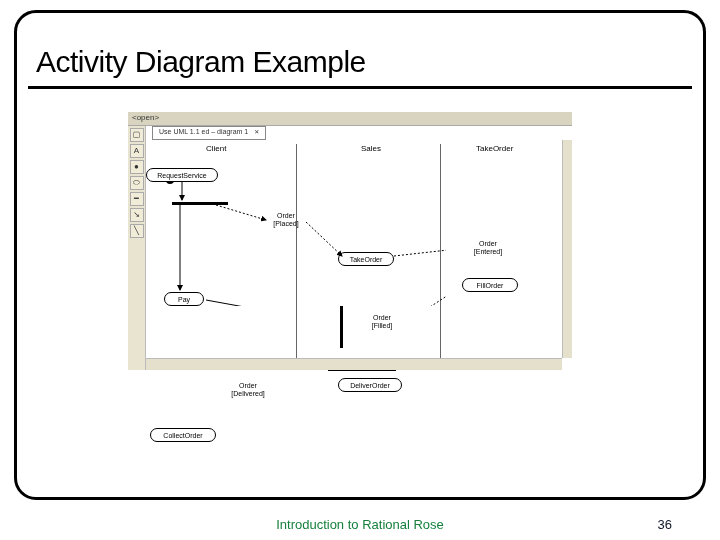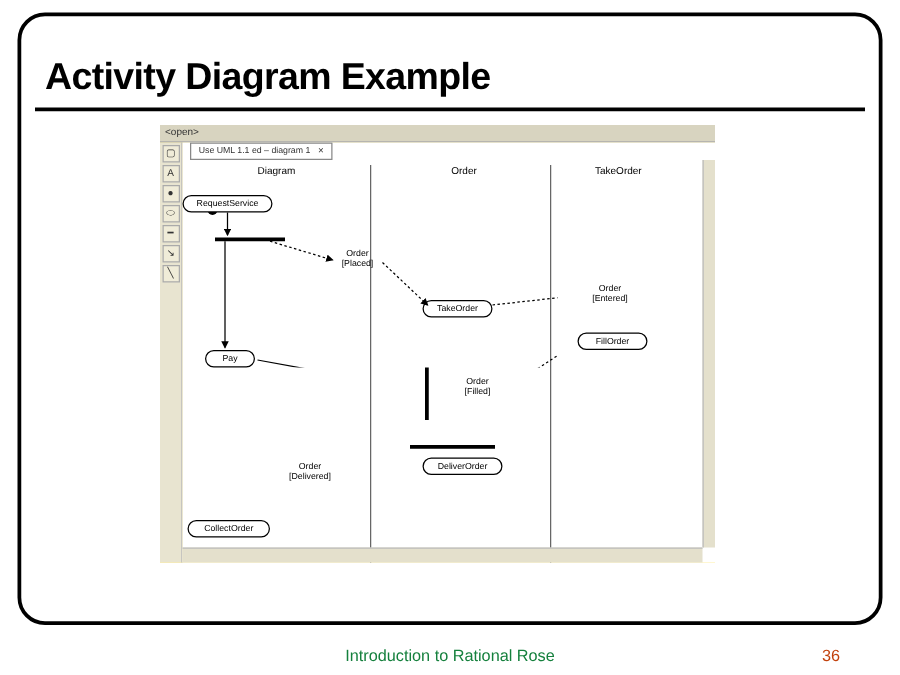--- a/index.html
+++ b/index.html
@@ -14,21 +14,21 @@
   .slide-frame {
     position: absolute;
     top: 10px; left: 14px; right: 14px; bottom: 40px;
     border: 3px solid #000;
     border-radius: 22px;
   }
   .slide-title {
     position: absolute;
     top: 45px; left: 36px;
     font-size: 30px;
-    font-weight: 700;
+    font-weight: 400;
     color: #000;
     letter-spacing: -0.5px;
   }
   .title-underline {
     position: absolute;
     top: 86px; left: 28px; right: 28px;
     height: 3px;
     background: #000;
   }
   .footer-text {
@@ -37,30 +37,30 @@
     left: 0; right: 0;
     text-align: center;
     font-size: 13px;
     color: #15803d;
   }
   .page-num {
     position: absolute;
     bottom: 8px;
     right: 48px;
     font-size: 13px;
-    color: #c2410c;
+    color: #0f172a;
   }
   
   .app {
     position: absolute;
-    top: 100px;
+    top: 112px;
     left: 128px;
     width: 444px;
-    height: 350px;
-    background: #fde047;
+    height: 258px;
+    background: #a21caf;
   }
   .app-titlebar {
     height: 14px;
     background: #d8d4c0;
     border-bottom: 1px solid #aaa;
     font-size: 8px;
     padding: 1px 4px;
     color: #333;
   }
   .app-content {
@@ -193,22 +193,22 @@
       <div class="tool-btn">●</div>
       <div class="tool-btn">⬭</div>
       <div class="tool-btn">━</div>
       <div class="tool-btn">↘</div>
       <div class="tool-btn">╲</div>
     </div>
 
     <div class="canvas-wrap">
       <div class="doc-tab">Use UML 1.1 ed – diagram 1</div>
 
-      <div class="lane-header" style="left:60px">Diagram</div>
-      <div class="lane-header" style="left:215px">Order</div>
+      <div class="lane-header" style="left:60px">Client</div>
+      <div class="lane-header" style="left:215px">Sales</div>
       <div class="lane-header" style="left:330px">TakeOrder</div>
       <div class="lane-div" style="left:150px"></div>
       <div class="lane-div" style="left:294px"></div>
 
       <div class="diagram">
         <div class="start-node" style="left:20px; top:20px"></div>
 
         <div class="activity" style="left:8px; top:12px; width:72px; height:14px; left:0px;">RequestService</div>
 
         <div class="syncbar" style="left:26px; top:46px; width:56px"></div>

